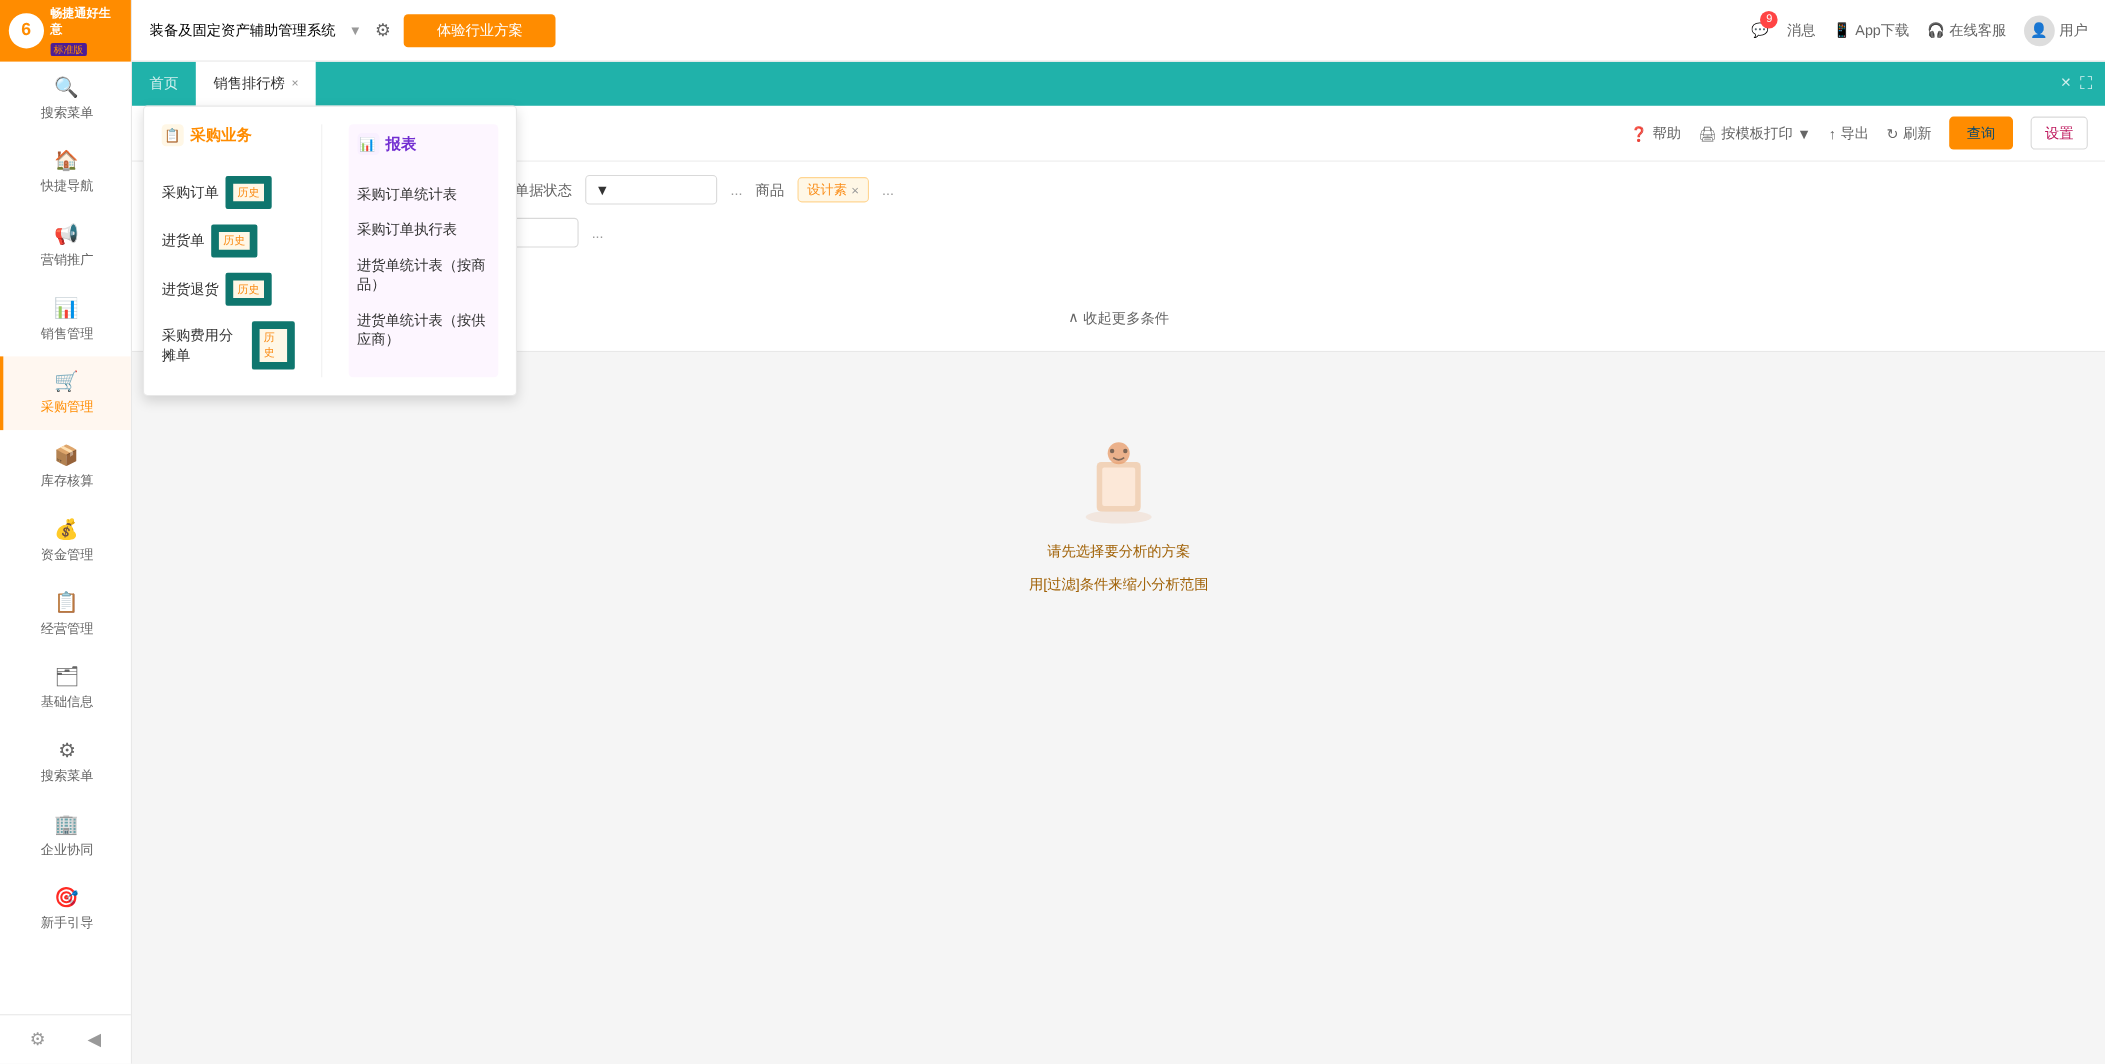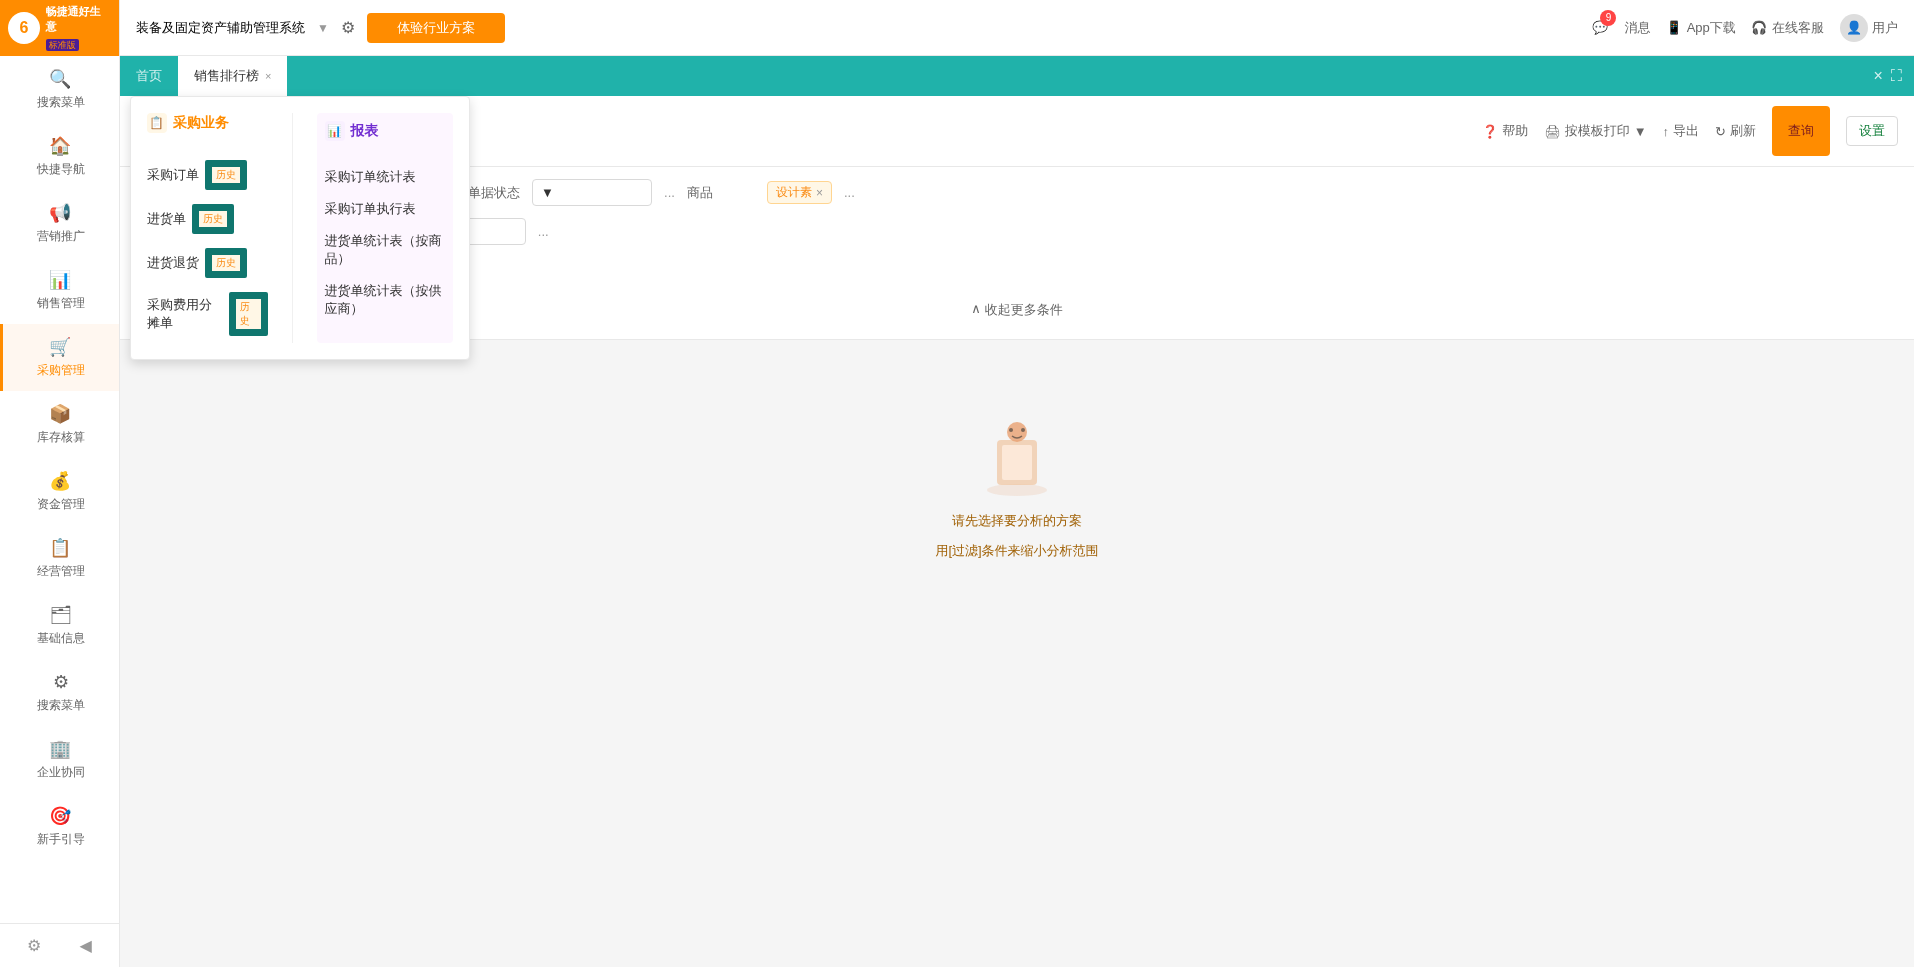--- a/index.html
+++ b/index.html
@@ -53,26 +53,26 @@
     .main-content {
       position: fixed; left: 120px; top: 96px; right: 0; bottom: 0; background: #f5f5f5; overflow: auto;
     }
 
     
     .filter-bar {
       background: #fff; padding: 12px 16px; border-bottom: 1px solid #e8e8e8;
     }
     .filter-row { display: flex; align-items: center; gap: 12px; margin-bottom: 10px; }
     .filter-row:last-child { margin-bottom: 0; }
-    .btn-primary { background: #ff8c00; color: #7f1d1d; border: none; padding: 16px 16px; border-radius: 4px; cursor: pointer; font-size: 13px; }
-    .btn-secondary { background: #fff; color: #15803d; border: 1px solid #d9d9d9; padding: 5px 12px; border-radius: 4px; cursor: pointer; font-size: 13px; }
+    .btn-primary { background: #ff8c00; color: #0c4a6e; border: none; padding: 6px 16px; border-radius: 4px; cursor: pointer; font-size: 13px; }
+    .btn-secondary { background: #fff; color: #be185d; border: 1px solid #d9d9d9; padding: 5px 12px; border-radius: 4px; cursor: pointer; font-size: 13px; }
 
     .filter-label { color: #666; font-size: 13px; white-space: nowrap; }
     .filter-select { border: 1px solid #d9d9d9; border-radius: 4px; padding: 5px 8px; font-size: 13px; color: #333; background: #fff; min-width: 120px; display: flex; align-items: center; gap: 4px; cursor: pointer; }
-    .filter-tag-orange { background: #fff7e6; border: 1px solid #ffd591; border-radius: 4px; padding: 2px 8px; font-size: 12px; color: #fa8c16; display: flex; align-items: center; gap: 4px; margin-left: 42px; }
+    .filter-tag-orange { background: #fff7e6; border: 1px solid #ffd591; border-radius: 4px; padding: 2px 8px; font-size: 12px; color: #fa8c16; display: flex; align-items: center; gap: 4px; }
     .filter-dots { color: #999; cursor: pointer; }
 
     .collapse-bar { display: flex; justify-content: center; padding: 8px; cursor: pointer; color: #666; font-size: 13px; gap: 4px; }
 
     
     .empty-state { display: flex; flex-direction: column; align-items: center; justify-content: center; padding: 80px 0; gap: 12px; }
     .empty-icon { width: 100px; height: 80px; position: relative; }
     .empty-text { color: #a16207; font-size: 13px; text-align: center; }
 
     

